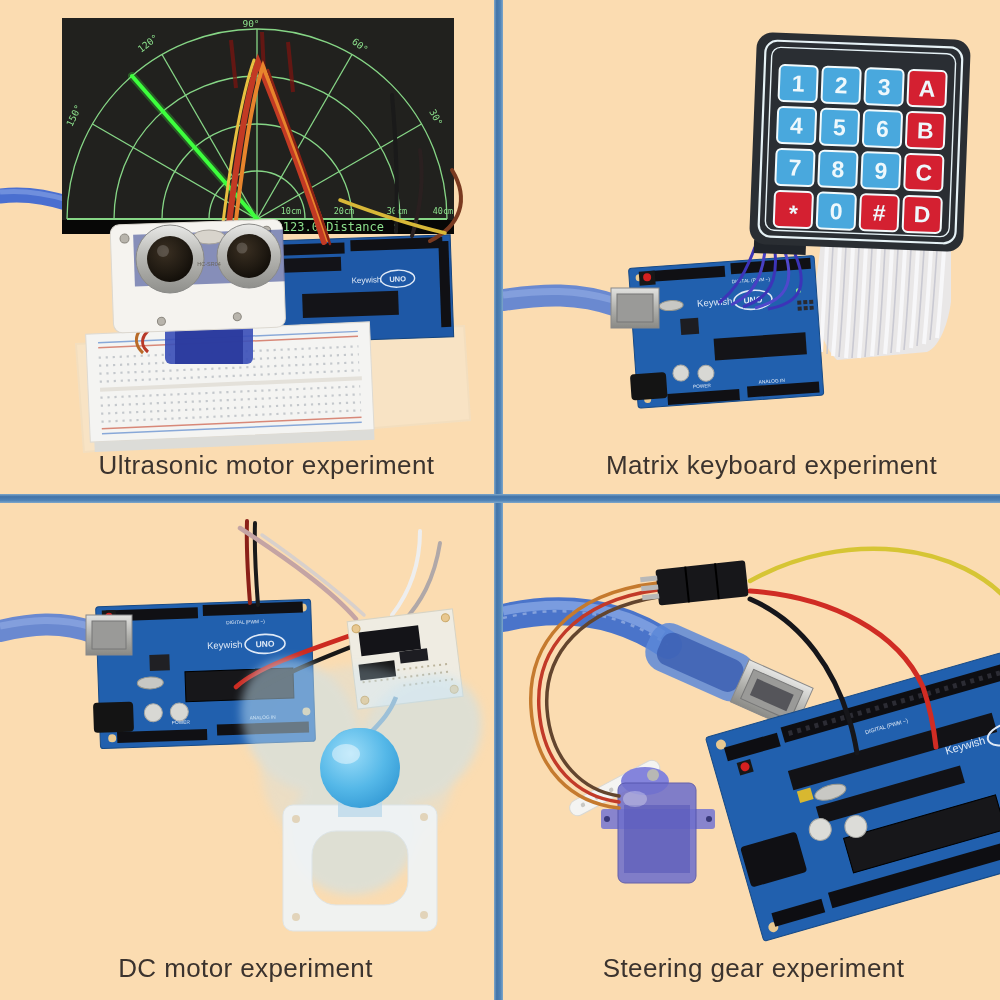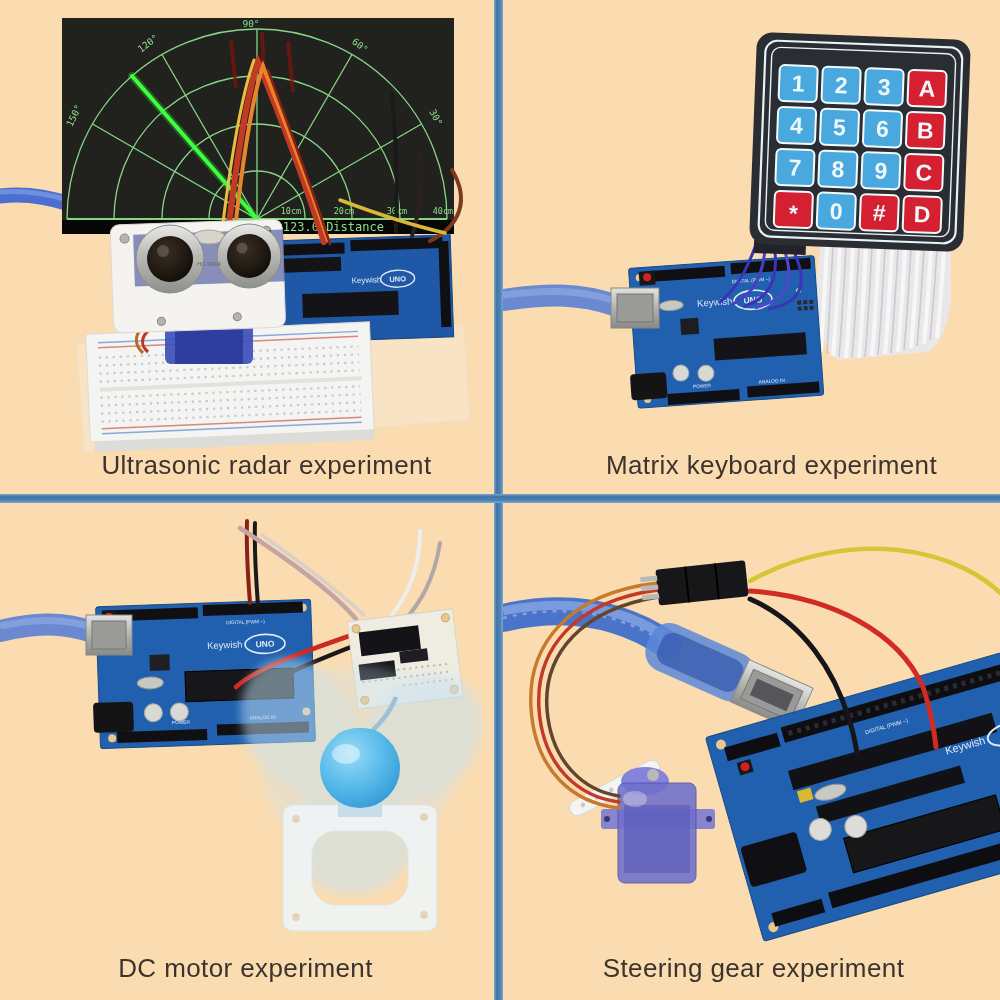--- a/index.html
+++ b/index.html
@@ -164,21 +164,21 @@
         <ellipse cx="209" cy="237" rx="16" ry="7" fill="#d8d4cc" stroke="#a8a49c"></ellipse>
         <circle cx="170" cy="259" r="34" fill="url(#q1met)" stroke="#8a8a88"></circle>
         <circle cx="170" cy="259" r="23" fill="url(#q1eye)"></circle>
         <circle cx="163" cy="251" r="6" fill="#ffffff" opacity=".18"></circle>
         <circle cx="249" cy="256" r="32" fill="url(#q1met)" stroke="#8a8a88"></circle>
         <circle cx="249" cy="256" r="22" fill="url(#q1eye)"></circle>
         <circle cx="242" cy="248" r="5.5" fill="#ffffff" opacity=".18"></circle>
         <text x="209" y="266" font-size="5.5" text-anchor="middle" fill="#6a665e">HC-SR04</text>
       </g>
     </svg>
-    <figcaption>Ultrasonic radar experiment</figcaption>
+    <figcaption>Ultrasonic motor experiment</figcaption>
   </figure>
 
   <figure class="quad q2">
     <svg width="497" height="497" viewBox="0 0 497 497">
       <defs>
         <linearGradient id="q2met" x1="0" y1="0" x2="0" y2="1">
           <stop offset="0%" stop-color="#e2e2e0"></stop>
             <stop offset="50%" stop-color="#b2b2ae"></stop>
             <stop offset="100%" stop-color="#898985"></stop>
         </linearGradient>

